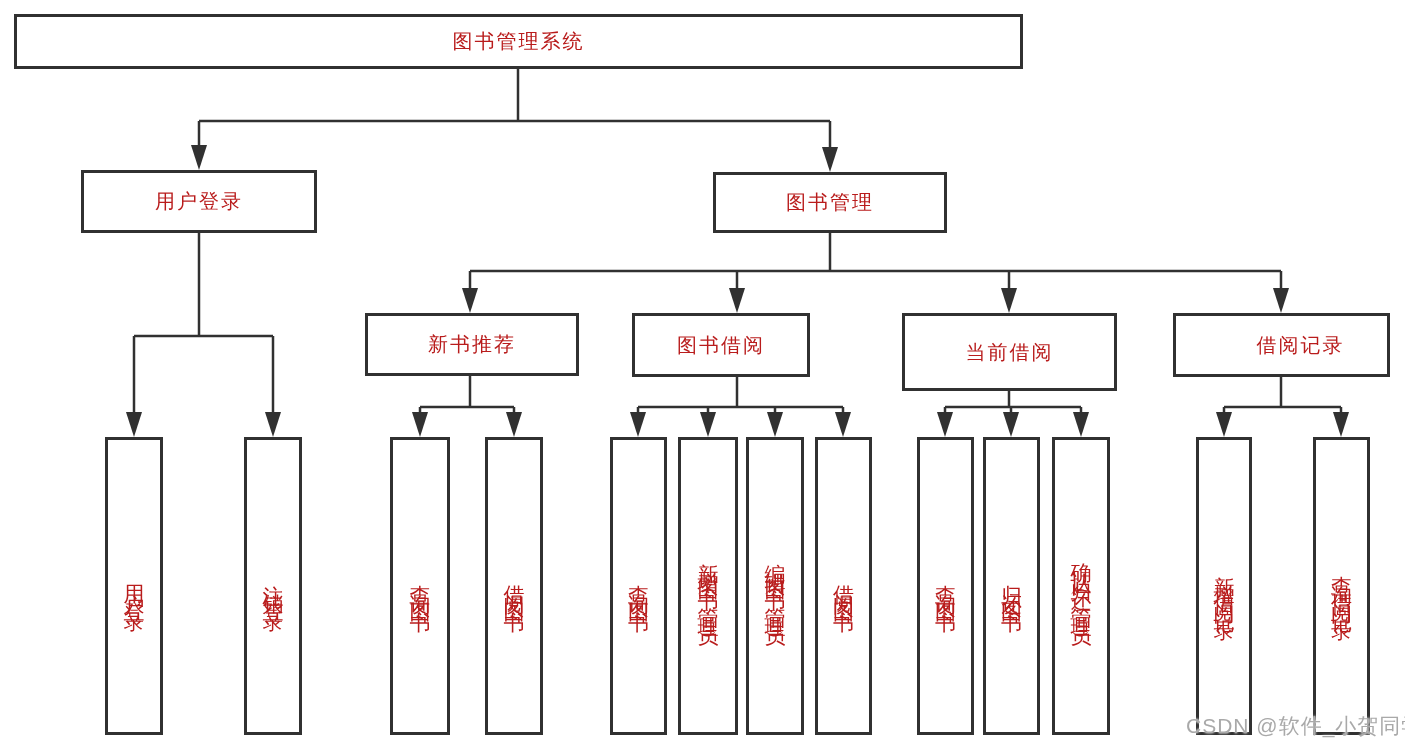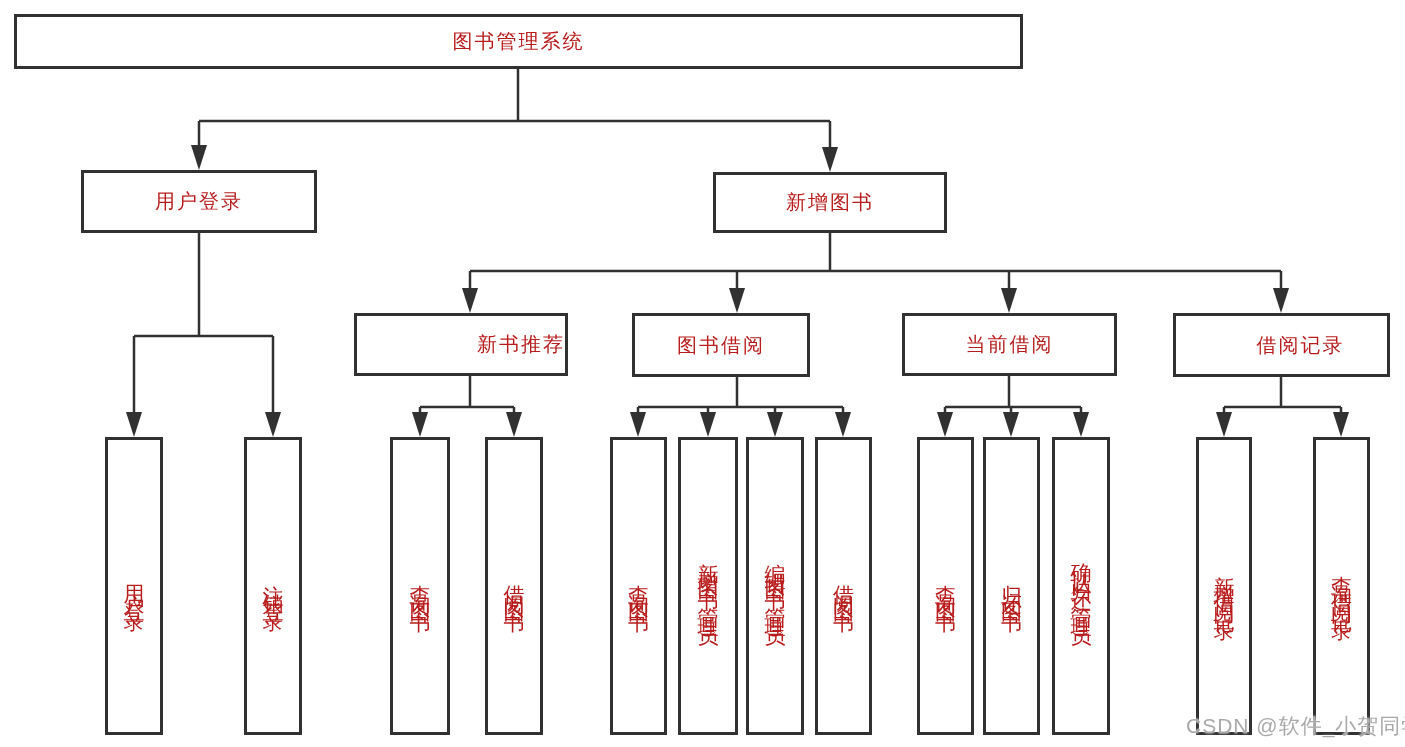--- a/index.html
+++ b/index.html
@@ -106,29 +106,29 @@
       <polygon points="1333,412 1349,412 1341,437" fill="#313131"></polygon>
     </svg>
   <div id="nodes">
       <div class="node" style="left: 14px; top: 14px; width: 1009px; height: 55px;">
         <span class="lab">图书管理系统</span>
       </div>
       <div class="node" style="left: 81px; top: 170px; width: 236px; height: 63px;">
         <span class="lab">用户登录</span>
       </div>
       <div class="node" style="left: 713px; top: 172px; width: 234px; height: 61px;">
-        <span class="lab">新增图书</span>
+        <span class="lab">图书管理</span>
       </div>
-      <div class="node" style="left: 354px; top: 313px; width: 214px; height: 63px; justify-content: flex-end;">
+      <div class="node" style="left: 365px; top: 313px; width: 214px; height: 63px;">
         <span class="lab">新书推荐</span>
       </div>
       <div class="node" style="left: 632px; top: 313px; width: 178px; height: 64px;">
         <span class="lab">图书借阅</span>
       </div>
-      <div class="node" style="left: 902px; top: 313px; width: 215px; height: 63px;">
+      <div class="node" style="left: 902px; top: 313px; width: 215px; height: 78px;">
         <span class="lab">当前借阅</span>
       </div>
       <div class="node" style="left: 1173px; top: 313px; width: 217px; height: 64px; padding-left: 38px;">
         <span class="lab">借阅记录</span>
       </div>
       <div class="node vert" style="left: 105px; top: 437px; width: 58px; height: 298px;">
         <span class="lab">用户登录</span>
       </div>
       <div class="node vert" style="left: 244px; top: 437px; width: 58px; height: 298px;">
         <span class="lab">注销登录</span>

